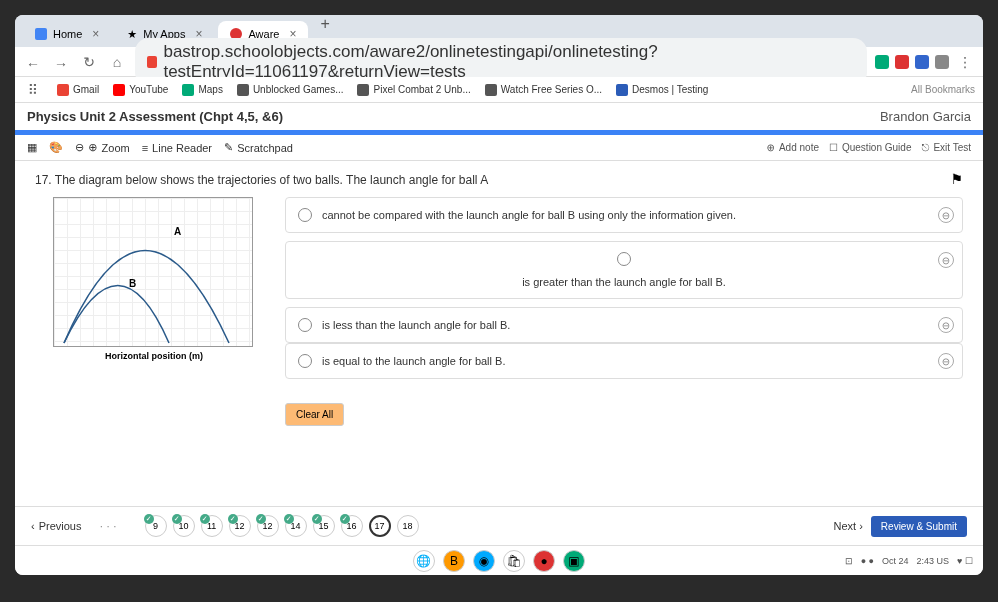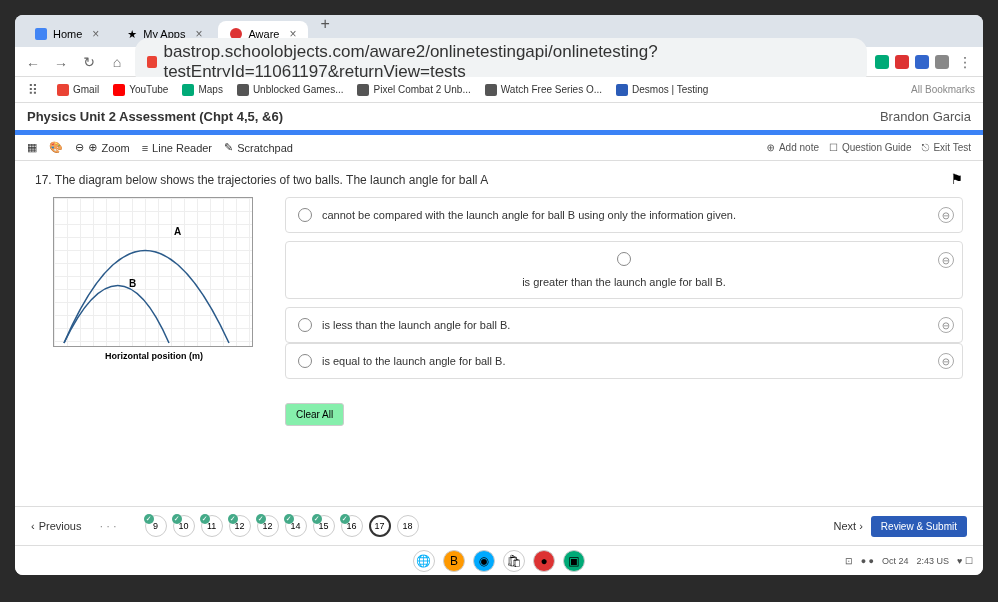--- a/index.html
+++ b/index.html
@@ -30,21 +30,21 @@
 .question-text { font-size: 12px; color: #333; margin-bottom: 10px; }
 .flag { position: absolute; right: 20px; top: 10px; font-size: 14px; }
 .q-body { display: flex; gap: 30px; }
 .diagram { width: 220px; }
 .chart-box { border: 1px solid #999; width: 200px; height: 150px; position: relative; margin-left: 18px; background: linear-gradient(to right,#eee 1px,transparent 1px),linear-gradient(to bottom,#eee 1px,transparent 1px); background-size: 13px 13px; }
 .x-label { text-align: center; font-size: 9px; font-weight: bold; margin-top: 4px; margin-left: 18px; }
 .answers { flex: 1; display: flex; flex-direction: column; gap: 8px; justify-content: center; }
 .answer { border: 1px solid #ddd; border-radius: 4px; padding: 10px 12px; display: flex; align-items: center; gap: 10px; font-size: 11px; color: #333; position: relative; }
 .radio { width: 14px; height: 14px; border: 1.5px solid #888; border-radius: 50%; flex-shrink: 0; }
 .elim { position: absolute; right: 8px; width: 16px; height: 16px; border: 1px solid #aaa; border-radius: 50%; display: flex; align-items: center; justify-content: center; font-size: 10px; color: #888; }
-.clear-btn { border: 1px solid #ccc; padding: 5px 10px; font-size: 10px; background: #86efac; margin-top: 8px; width: fit-content; border-radius: 3px; }
+.clear-btn { border: 1px solid #ccc; padding: 5px 10px; font-size: 10px; background: #fdba74; margin-top: 8px; width: fit-content; border-radius: 3px; }
 .bottom-nav { background: #fff; border-top: 1px solid #ddd; padding: 8px 16px; display: flex; align-items: center; gap: 8px; }
 .prev-btn { font-size: 11px; color: #333; display: flex; align-items: center; gap: 4px; }
 .q-nums { display: flex; gap: 6px; flex: 1; padding-left: 20px; }
 .q-num { width: 22px; height: 22px; border-radius: 11px; border: 1px solid #ccc; display: flex; align-items: center; justify-content: center; font-size: 9px; background: #fff; position: relative; }
 .q-num.done::before { content: "✓"; position: absolute; left: -2px; top: -2px; background: #4a8; color: #fff; width: 10px; height: 10px; border-radius: 50%; font-size: 7px; display: flex; align-items: center; justify-content: center; }
 .q-num.current { border: 2px solid #333; }
 .next-btn { font-size: 11px; color: #333; }
 .submit-btn { background: #2b5cb8; color: #fff; padding: 5px 10px; border-radius: 3px; font-size: 10px; }
 .taskbar { background: #fff; height: 30px; display: flex; align-items: center; justify-content: center; gap: 8px; border-top: 1px solid #ddd; position: relative; }
 .task-icon { width: 22px; height: 22px; border-radius: 50%; }

